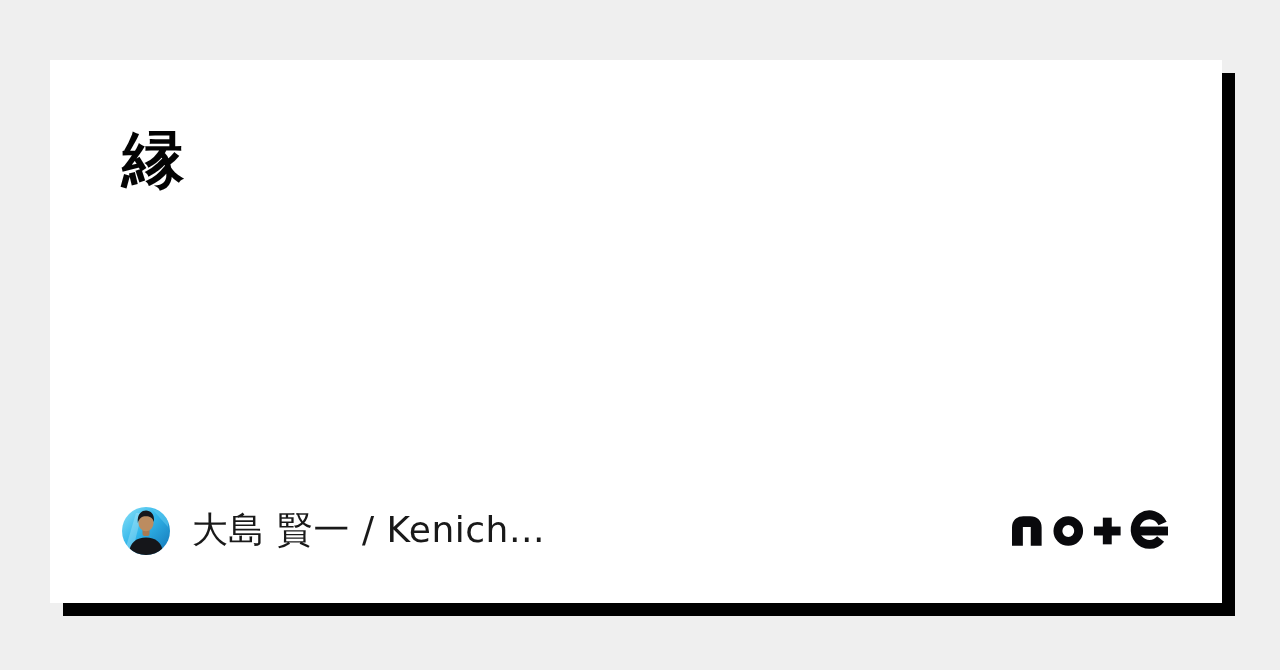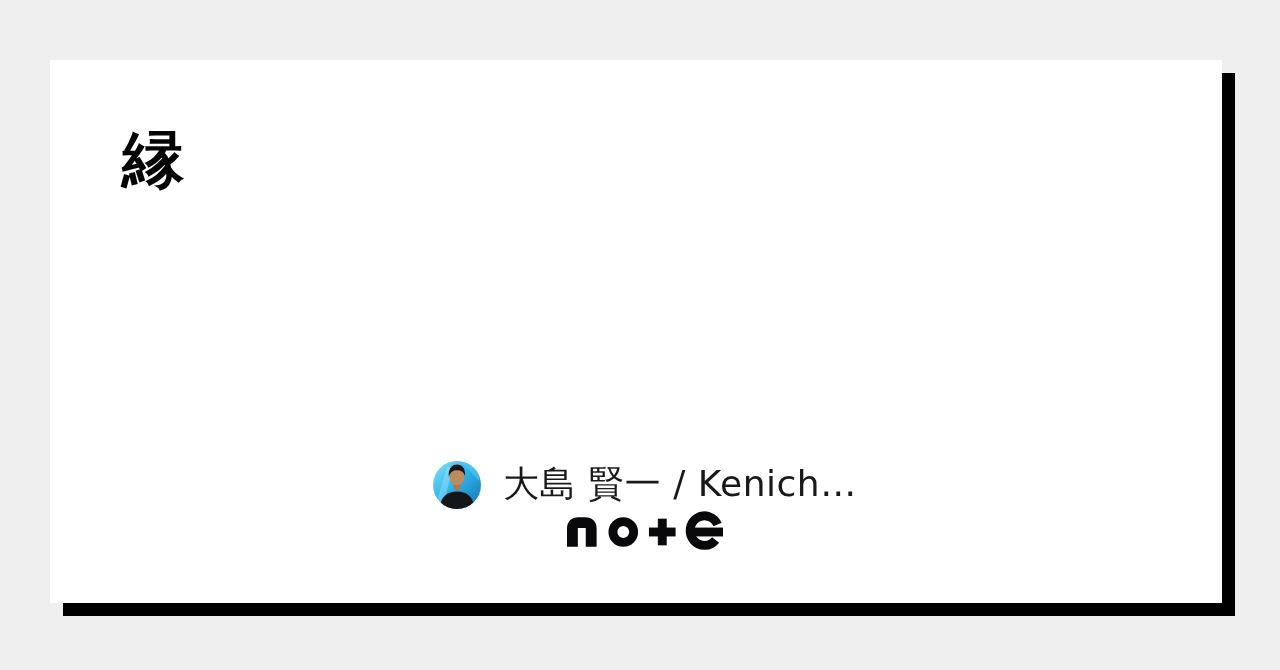--- a/index.html
+++ b/index.html
@@ -27,21 +27,20 @@
     font-weight: 700;
     line-height: 1.3;
     color: #040404;
     letter-spacing: 1px;
   }
 
   .footer {
     display: flex;
     align-items: center;
     justify-content: space-between;
-    flex-direction: column;
   }
 
   .author {
     display: flex;
     align-items: center;
     gap: 22px;
     min-width: 0;
   }
 
   .avatar {

